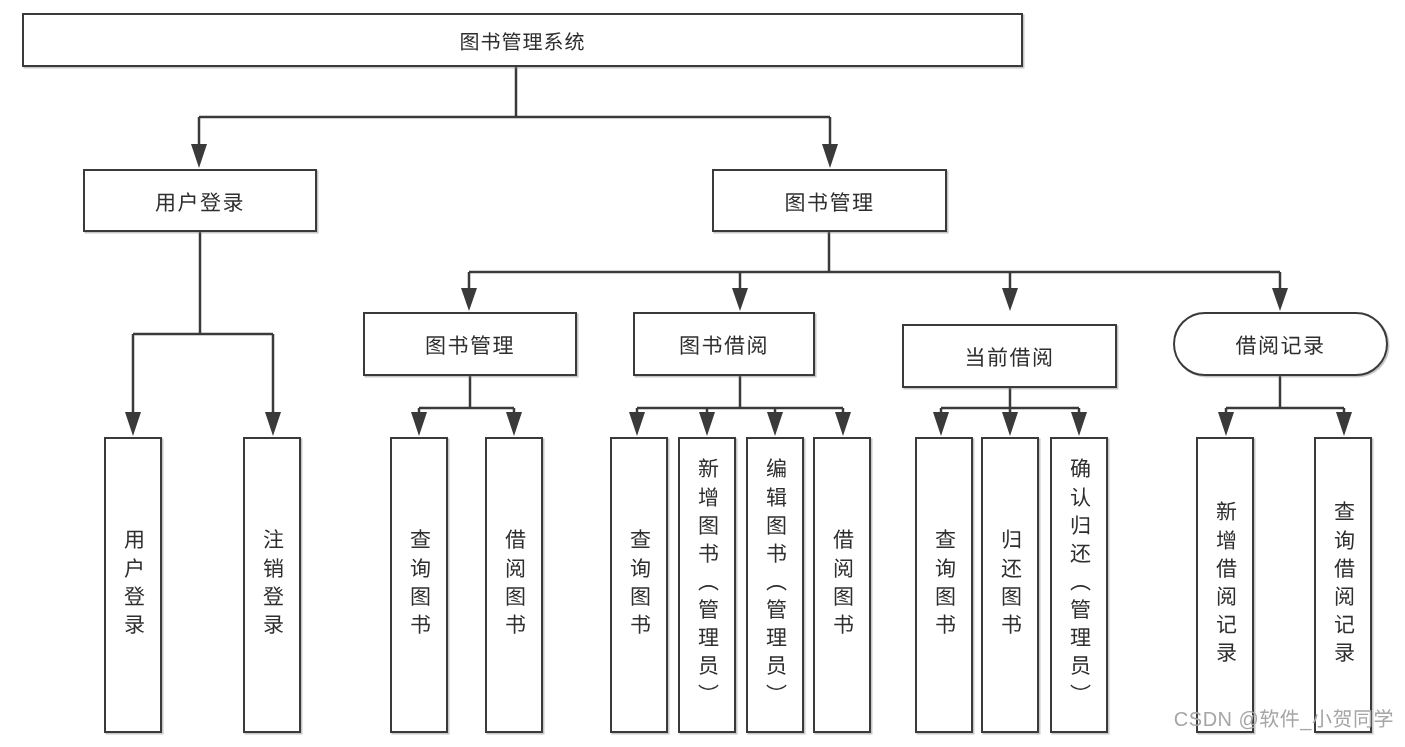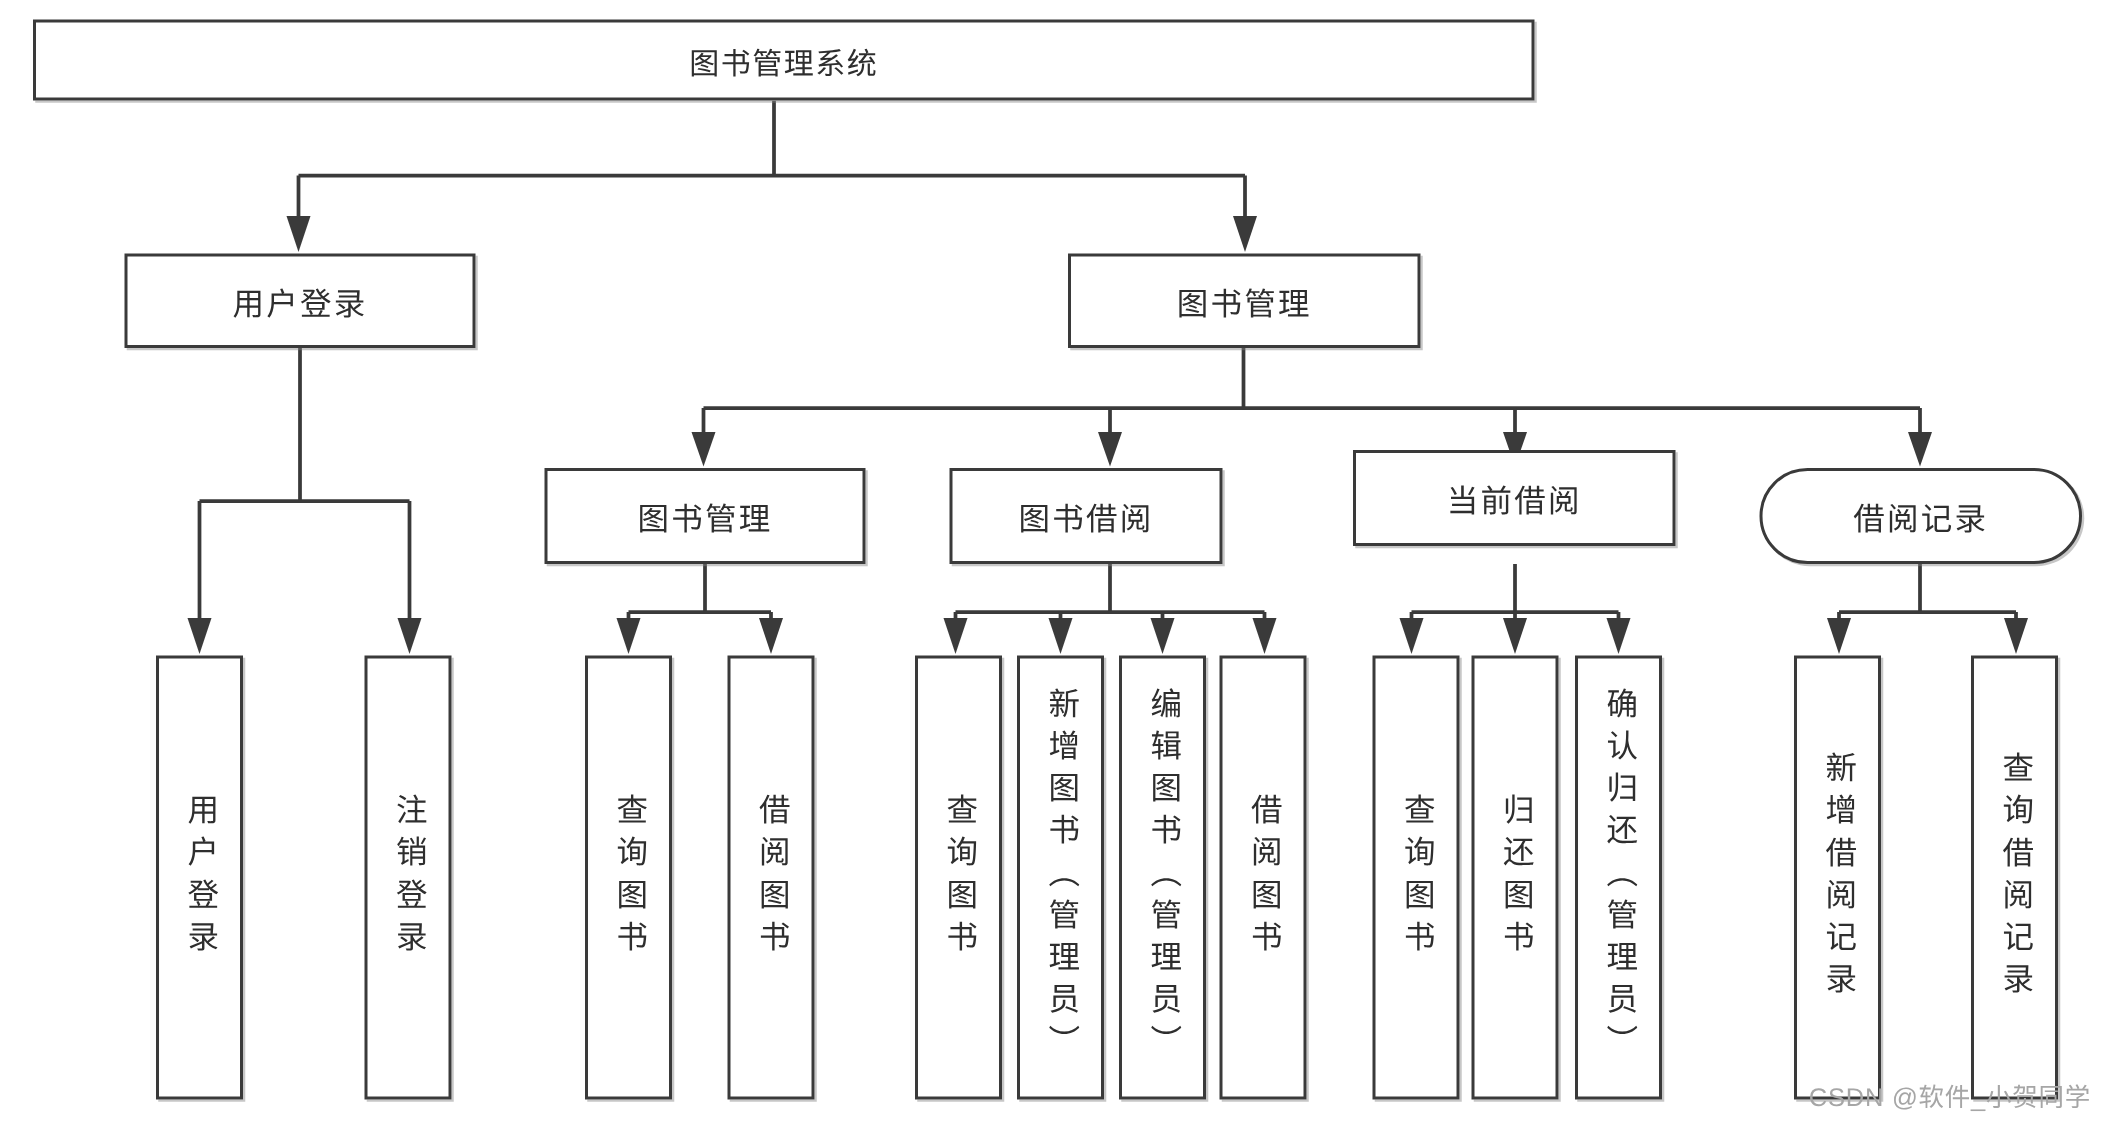--- a/index.html
+++ b/index.html
@@ -33,22 +33,22 @@
     writing-mode: vertical-rl;
     text-orientation: mixed;
     font-size: 21px;
     line-height: 1;
     letter-spacing: 0.34em;
     white-space: nowrap;
   }
   .watermark {
     position: absolute;
     right: 11px;
-    bottom: 5px;
-    font-size: 17px;
+    bottom: 15px;
+    font-size: 20px;
     color: #a6a6a6;
     letter-spacing: 0.5px;
     z-index: 5;
   }
 </style>
 </head>
 <body>
 
 <div class="canvas">
 
@@ -128,21 +128,21 @@
   <div class="box h-box" style="left:712px; top:169px; width:235px; height:63px;">
     <span>图书管理</span>
   </div>
 
   <div class="box h-box" style="left:363px; top:312px; width:214px; height:64px;">
     <span>图书管理</span>
   </div>
   <div class="box h-box" style="left:633px; top:312px; width:182px; height:64px;">
     <span>图书借阅</span>
   </div>
-  <div class="box h-box" style="left:902px; top:300px; width:215px; height:64px;">
+  <div class="box h-box" style="left:902px; top:324px; width:215px; height:64px;">
     <span>当前借阅</span>
   </div>
   <div class="box h-box" style="left:1173px; top:312px; width:215px; height:64px;border-radius:32px;">
     <span>借阅记录</span>
   </div>
 
   <div class="box v-box" style="left:104px; top:437px; width:58px; height:296px;">
     <span class="v-text">用户登录</span>
   </div>
   <div class="box v-box" style="left:243px; top:437px; width:58px; height:296px;">

